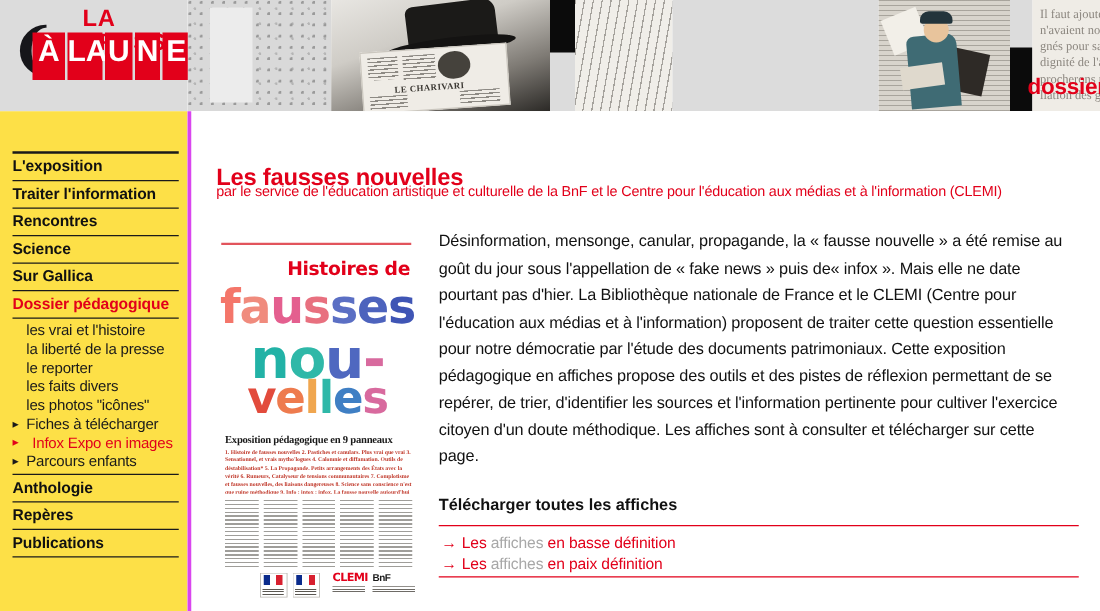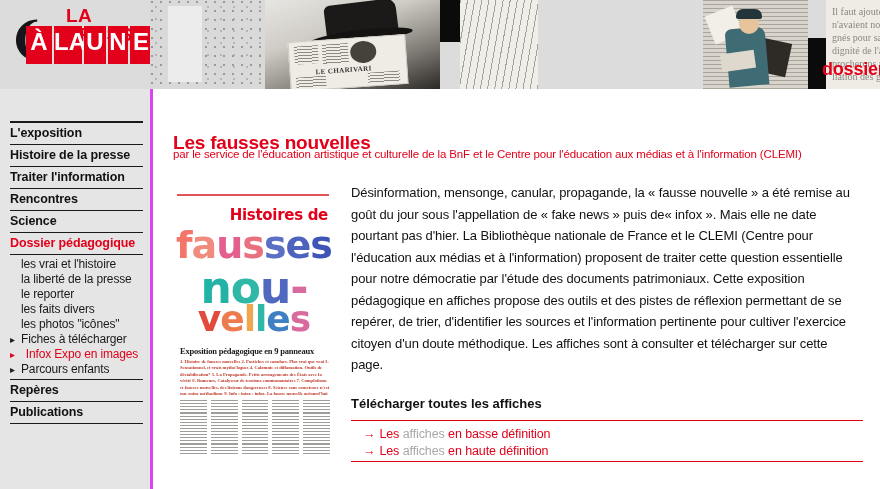--- a/index.html
+++ b/index.html
@@ -138,21 +138,21 @@
   }
   .banner-title {
     position: absolute; left: 672px; top: 59px;
     color: #e2001a; font-size: 18px; font-weight: bold; letter-spacing: -0.2px;
     z-index: 6; white-space: nowrap;
   }
 
   
   .sidebar {
     position: absolute; left: 0; top: 89px; width: 150px; height: 400px;
-    background: #e5e5e5;
+    background: #fde047;
   }
   .nav { position: absolute; left: 10px; top: 32px; width: 133px; }
   .nav-top { border-top: 2px solid #1a1a1a; }
   .nav-item {
     font-size: 12.5px; font-weight: bold; color: #111111;
     padding: 4px 0 4px 0; border-bottom: 1px solid #1a1a1a;
     line-height: 13px; letter-spacing: -0.1px;
   }
   .nav-item.active { color: #e2001a; }
   .sub-list { padding: 2px 0 2px 0; border-bottom: 1px solid #1a1a1a; }
@@ -255,21 +255,21 @@
     font-size: 13px; color: #111111; line-height: 21.5px; letter-spacing: -0.1px;
   }
 
   .dl-heading {
     position: absolute; left: 198px; top: 307px;
     font-size: 13px; font-weight: bold; color: #111111;
   }
   .dl-rule-top {
     position: absolute; left: 198px; top: 331px; width: 512px; height: 1px; background: #e2001a;
   }
-  .dl-links { position: absolute; left: 210px; top: 337px; width: 512px; }
+  .dl-links { position: absolute; left: 200px; top: 337px; width: 512px; }
   .dl-link {
     font-size: 12.5px; color: #e2001a; line-height: 17px; white-space: nowrap;
     letter-spacing: -0.1px;
   }
   .dl-link .arw { margin-right: 4px; }
   .dl-link .muted { color: #a8a8a8; }
   .dl-rule-bottom {
     position: absolute; left: 198px; top: 372px; width: 512px; height: 1px; background: #e2001a;
   }
 </style>
@@ -334,37 +334,38 @@
       </div>
 
       <div class="banner-title">dossier pédagogique</div>
     </div>
   </div>
 
   <div class="sidebar">
     <nav class="nav nav-top">
 
       <div class="nav-item">L'exposition</div>
-      <div class="nav-item">Histoire de la presse</div>
       <div class="nav-item">Traiter l'information</div>
       <div class="nav-item">Rencontres</div>
       <div class="nav-item">Science</div>
+      <div class="nav-item">Sur Gallica</div>
       <div class="nav-item active">Dossier pédagogique</div>
 
       <div class="sub-list">
         <div class="sub-item">les vrai et l'histoire</div>
         <div class="sub-item">la liberté de la presse</div>
         <div class="sub-item">le reporter</div>
         <div class="sub-item">les faits divers</div>
         <div class="sub-item">les photos "icônes"</div>
         <div class="sub-item arrow">Fiches à télécharger</div>
         <div class="sub-item arrow red">Infox Expo en images</div>
         <div class="sub-item arrow">Parcours enfants</div>
       </div>
 
+      <div class="nav-item">Anthologie</div>
       <div class="nav-item">Repères</div>
       <div class="nav-item">Publications</div>
     </nav>
   </div>
 
   <div class="main">
 
     <h1 class="page-title">Les fausses nouvelles</h1>
     <div class="page-subtitle">par le service de l'éducation artistique et culturelle de la BnF et le Centre pour l'éducation aux médias et à l'information (CLEMI)</div>
 
@@ -386,32 +387,50 @@
       <div class="panels">1. Histoire de fausses nouvelles  2. Pastiches et canulars. Plus vrai que vrai  3. Sensationnel, et vrais mytho'logues  4. Calomnie et diffamation. Outils de déstabilisation*  5. La Propagande. Petits arrangements des États avec la vérité  6. Rumeurs, Catalyseur de tensions communautaires  7. Complotisme et fausses nouvelles, des liaisons dangereuses  8. Science sans conscience n'est que ruine méthodique  9. Info : intox : infox. La fausse nouvelle aujourd'hui  10. Pour y voir plus clair. Outils collectifs  11. Pour y voir plus clair. Outils individuels</div>
 
       <div class="credits">
         <div class="ccol"></div>
         <div class="ccol"></div>
         <div class="ccol"></div>
         <div class="ccol"></div>
         <div class="ccol"></div>
       </div>
 
+      <div class="logos">
+        <div class="lg lg-fr1">
+          <div class="tric"></div>
+          <div class="cap"></div>
+        </div>
+        <div class="lg lg-fr2">
+          <div class="tric"></div>
+          <div class="cap"></div>
+        </div>
+        <div class="lg lg-clemi">
+          <div class="cl">CLEMI</div>
+          <div class="sub"></div>
+        </div>
+        <div class="lg lg-bnf">
+          <div class="bn">BnF</div>
+          <div class="sub2"></div>
+        </div>
+      </div>
     </div>
 
     <div class="body-text">Désinformation, mensonge, canular, propagande, la « fausse nouvelle » a été remise au goût du jour sous l'appellation de « fake news » puis de« infox ». Mais elle ne date pourtant pas d'hier. La Bibliothèque nationale de France et le CLEMI (Centre pour l'éducation aux médias et à l'information) proposent de traiter cette question essentielle pour notre démocratie par l'étude des documents patrimoniaux. Cette exposition pédagogique en affiches propose des outils et des pistes de réflexion permettant de se repérer, de trier, d'identifier les sources et l'information pertinente pour cultiver l'exercice citoyen d'un doute méthodique. Les affiches sont à consulter et télécharger sur cette page.</div>
 
     <div class="dl-heading">Télécharger toutes les affiches</div>
     <div class="dl-rule-top"></div>
 
     <div class="dl-links">
       <div class="dl-link">
         <span class="arw">→</span><span>Les </span><span class="muted">affiches</span><span> en basse définition</span>
       </div>
       <div class="dl-link">
-        <span class="arw">→</span><span>Les </span><span class="muted">affiches</span><span> en haute définition</span>
+        <span class="arw">→</span><span>Les </span><span class="muted">affiches</span><span> en paix définition</span>
       </div>
     </div>
 
     <div class="dl-rule-bottom"></div>
   </div>
 
 </div>
 
 </body></html>

